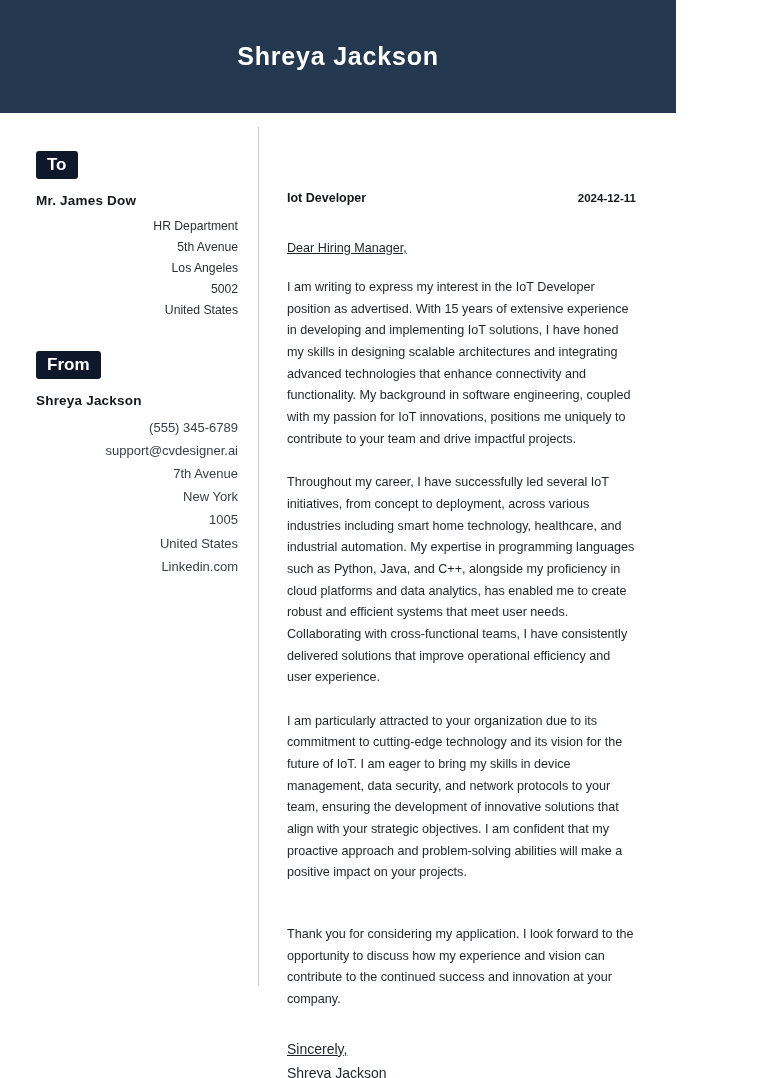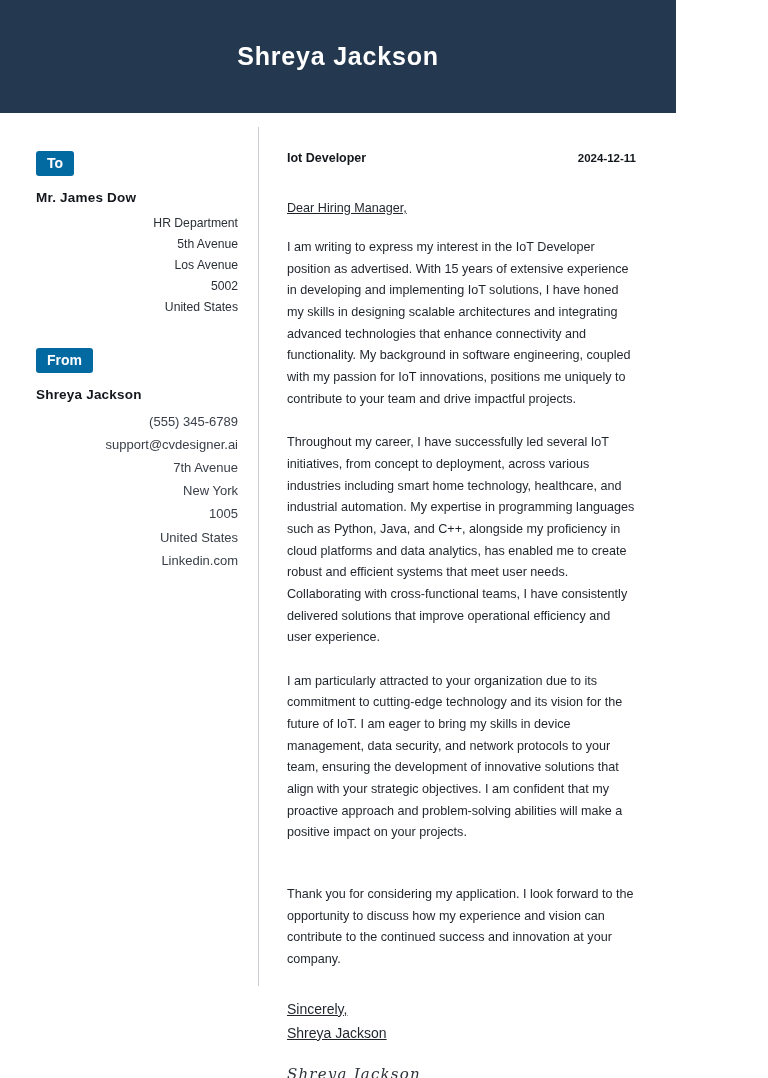--- a/index.html
+++ b/index.html
@@ -64,23 +64,23 @@
 
   .main {
     flex: 1;
     box-sizing: border-box;
     padding: 38px 40px 0 28px;
   }
 
   
   .tag {
     display: inline-block;
-    background: #0369a1;
+    background: #0f172a;
     color: #ffffff;
-    font-size: 14px;
+    font-size: 17px;
     font-weight: bold;
     padding: 5px 11px 6px 11px;
     border-radius: 3px;
     line-height: 1;
   }
 
   .addr-block {
     margin-top: 14px;
   }
   .addr-name {
@@ -110,20 +110,21 @@
   .main-head {
     display: flex;
     justify-content: space-between;
     align-items: baseline;
     margin-bottom: 36px;
   }
   .job-title {
     font-size: 12.5px;
     font-weight: bold;
     color: #13171c;
+    margin-top: 40px;
   }
   .letter-date {
     font-size: 11.5px;
     font-weight: bold;
     color: #13171c;
   }
 
   .salutation {
     font-size: 12.6px;
     color: #1f242b;
@@ -172,21 +173,21 @@
   <div class="body-wrap">
 
     <div class="sidebar">
 
       <div class="to-block">
         <span class="tag">To</span>
         <div class="addr-block">
           <div class="addr-name">Mr. James Dow</div>
           <div class="addr-line">HR Department</div>
           <div class="addr-line">5th Avenue</div>
-          <div class="addr-line">Los Avenue</div>
+          <div class="addr-line">Los Angeles</div>
           <div class="addr-line">5002</div>
           <div class="addr-line">United States</div>
         </div>
       </div>
 
       <div class="from-block">
         <span class="tag">From</span>
         <div class="addr-block">
           <div class="addr-name">Shreya Jackson</div>
           <div class="addr-line small">(555) 345-6789</div>

